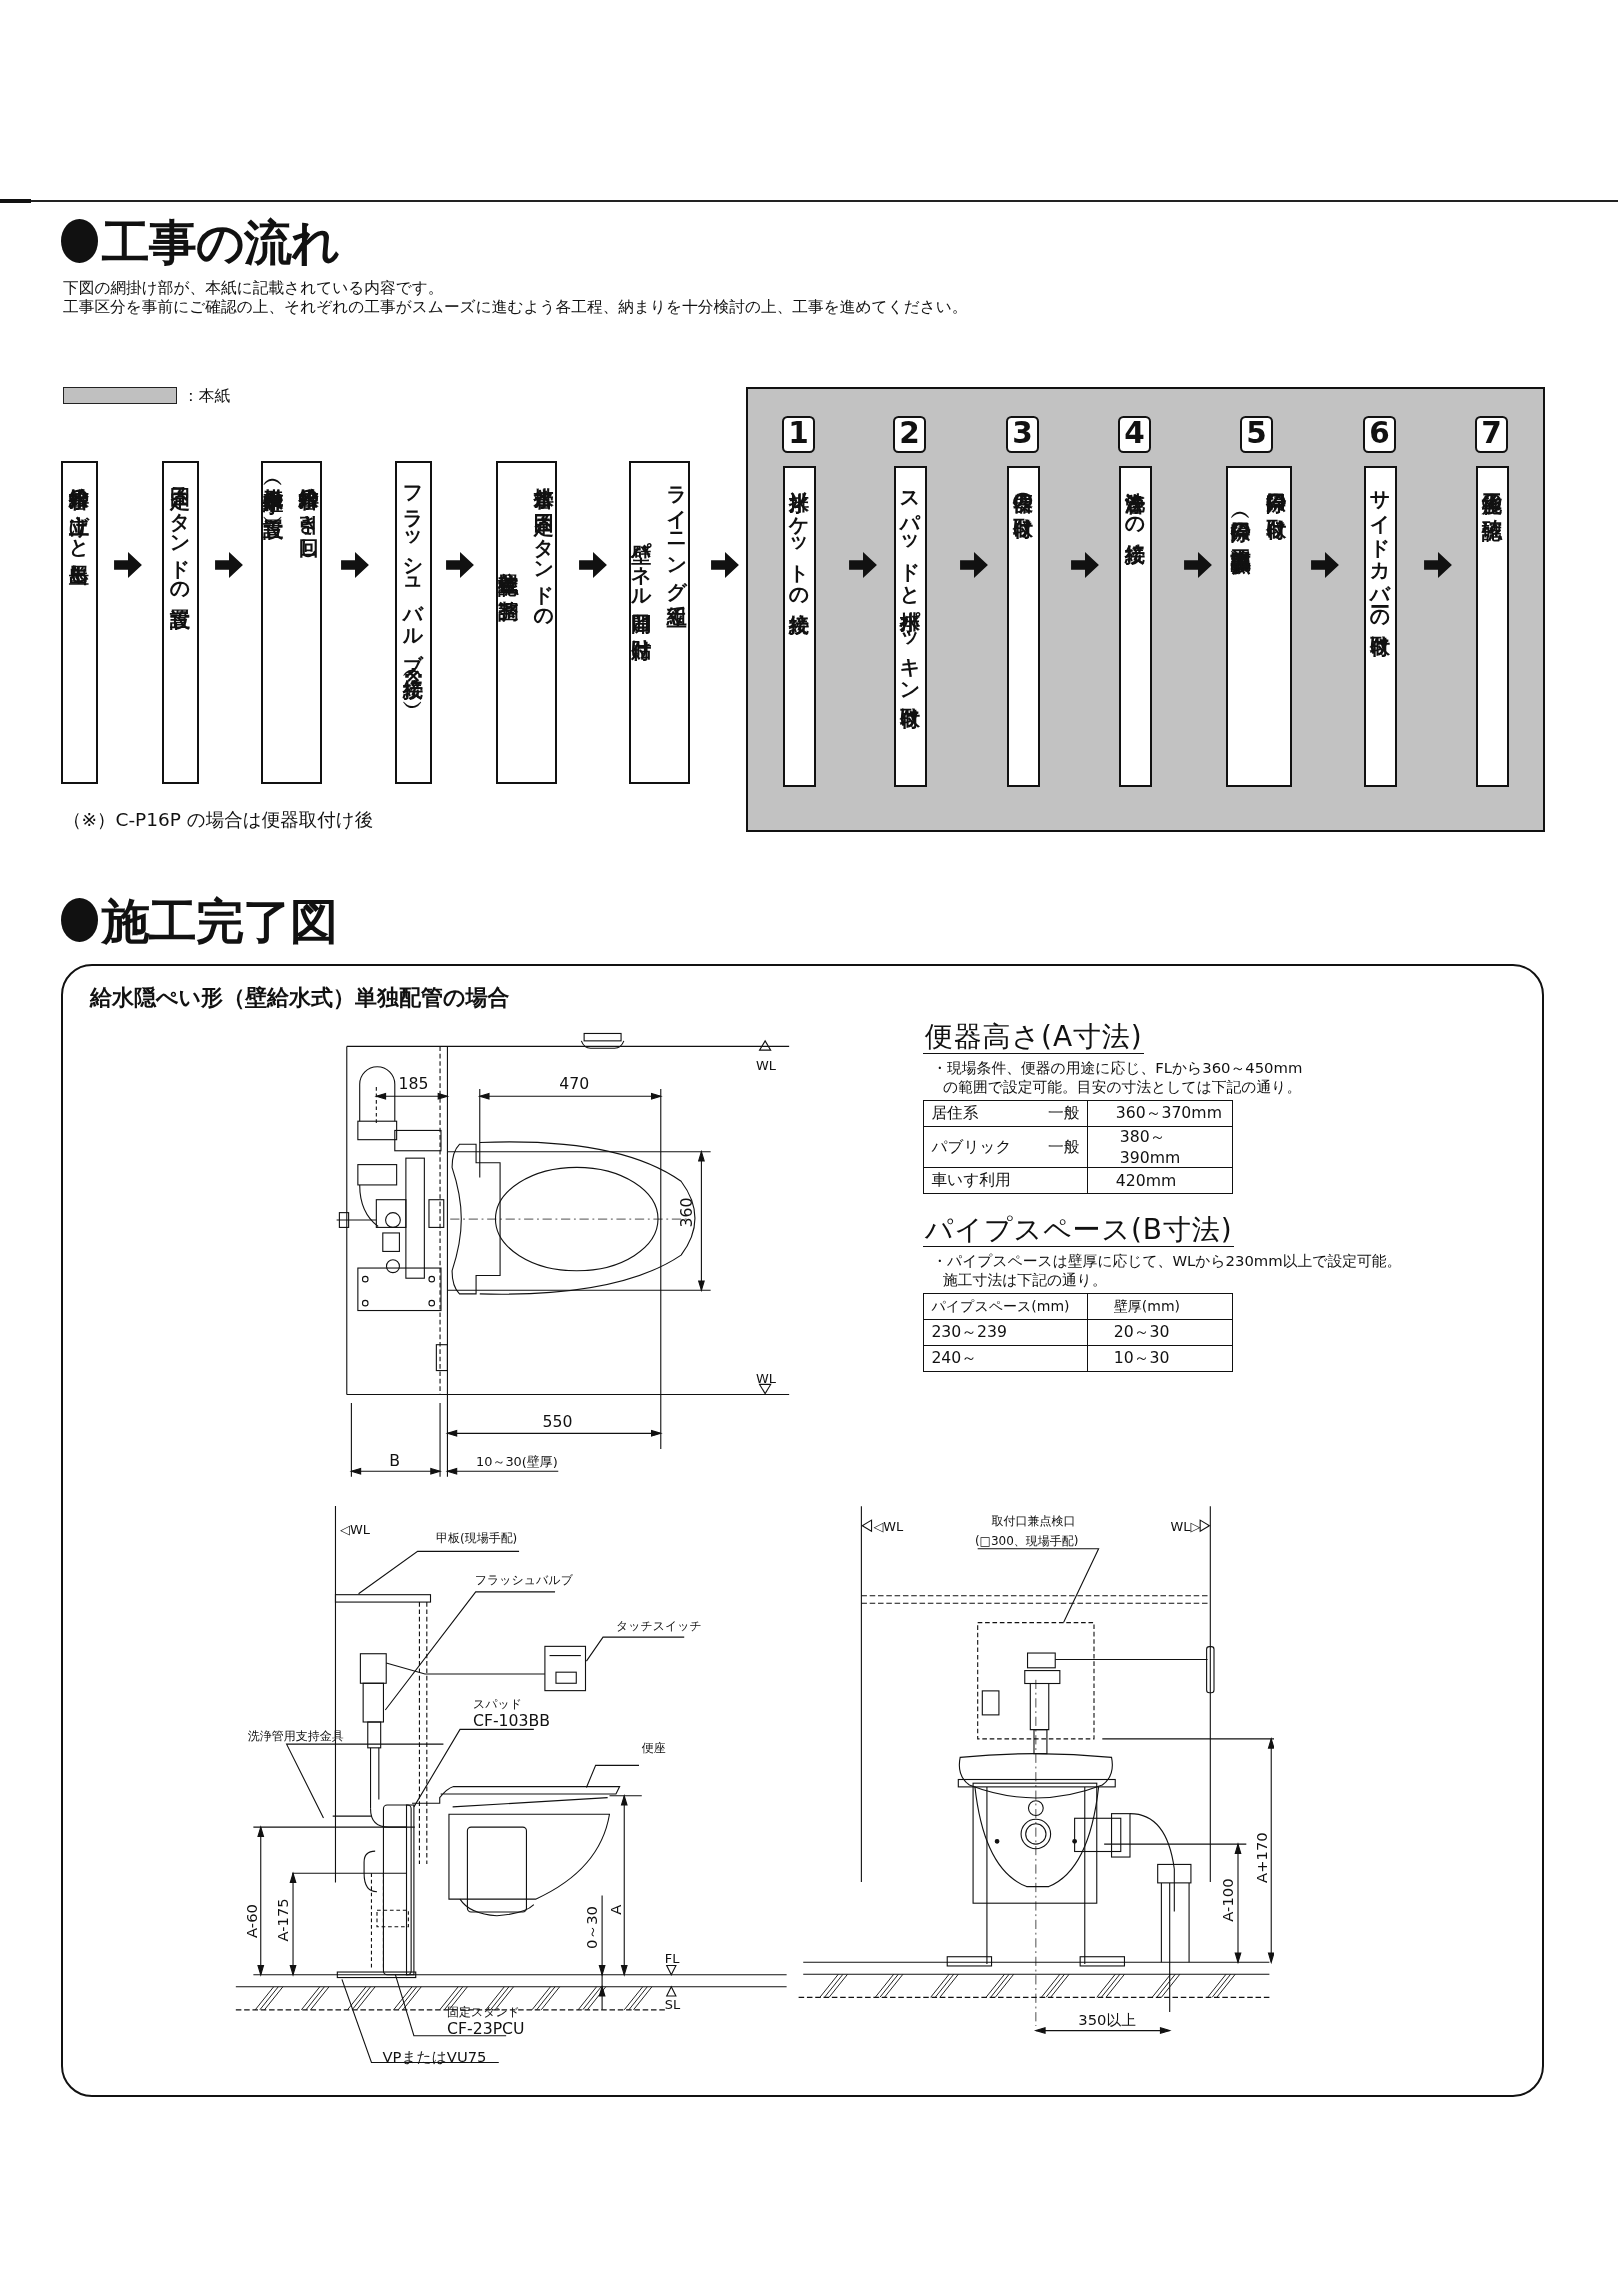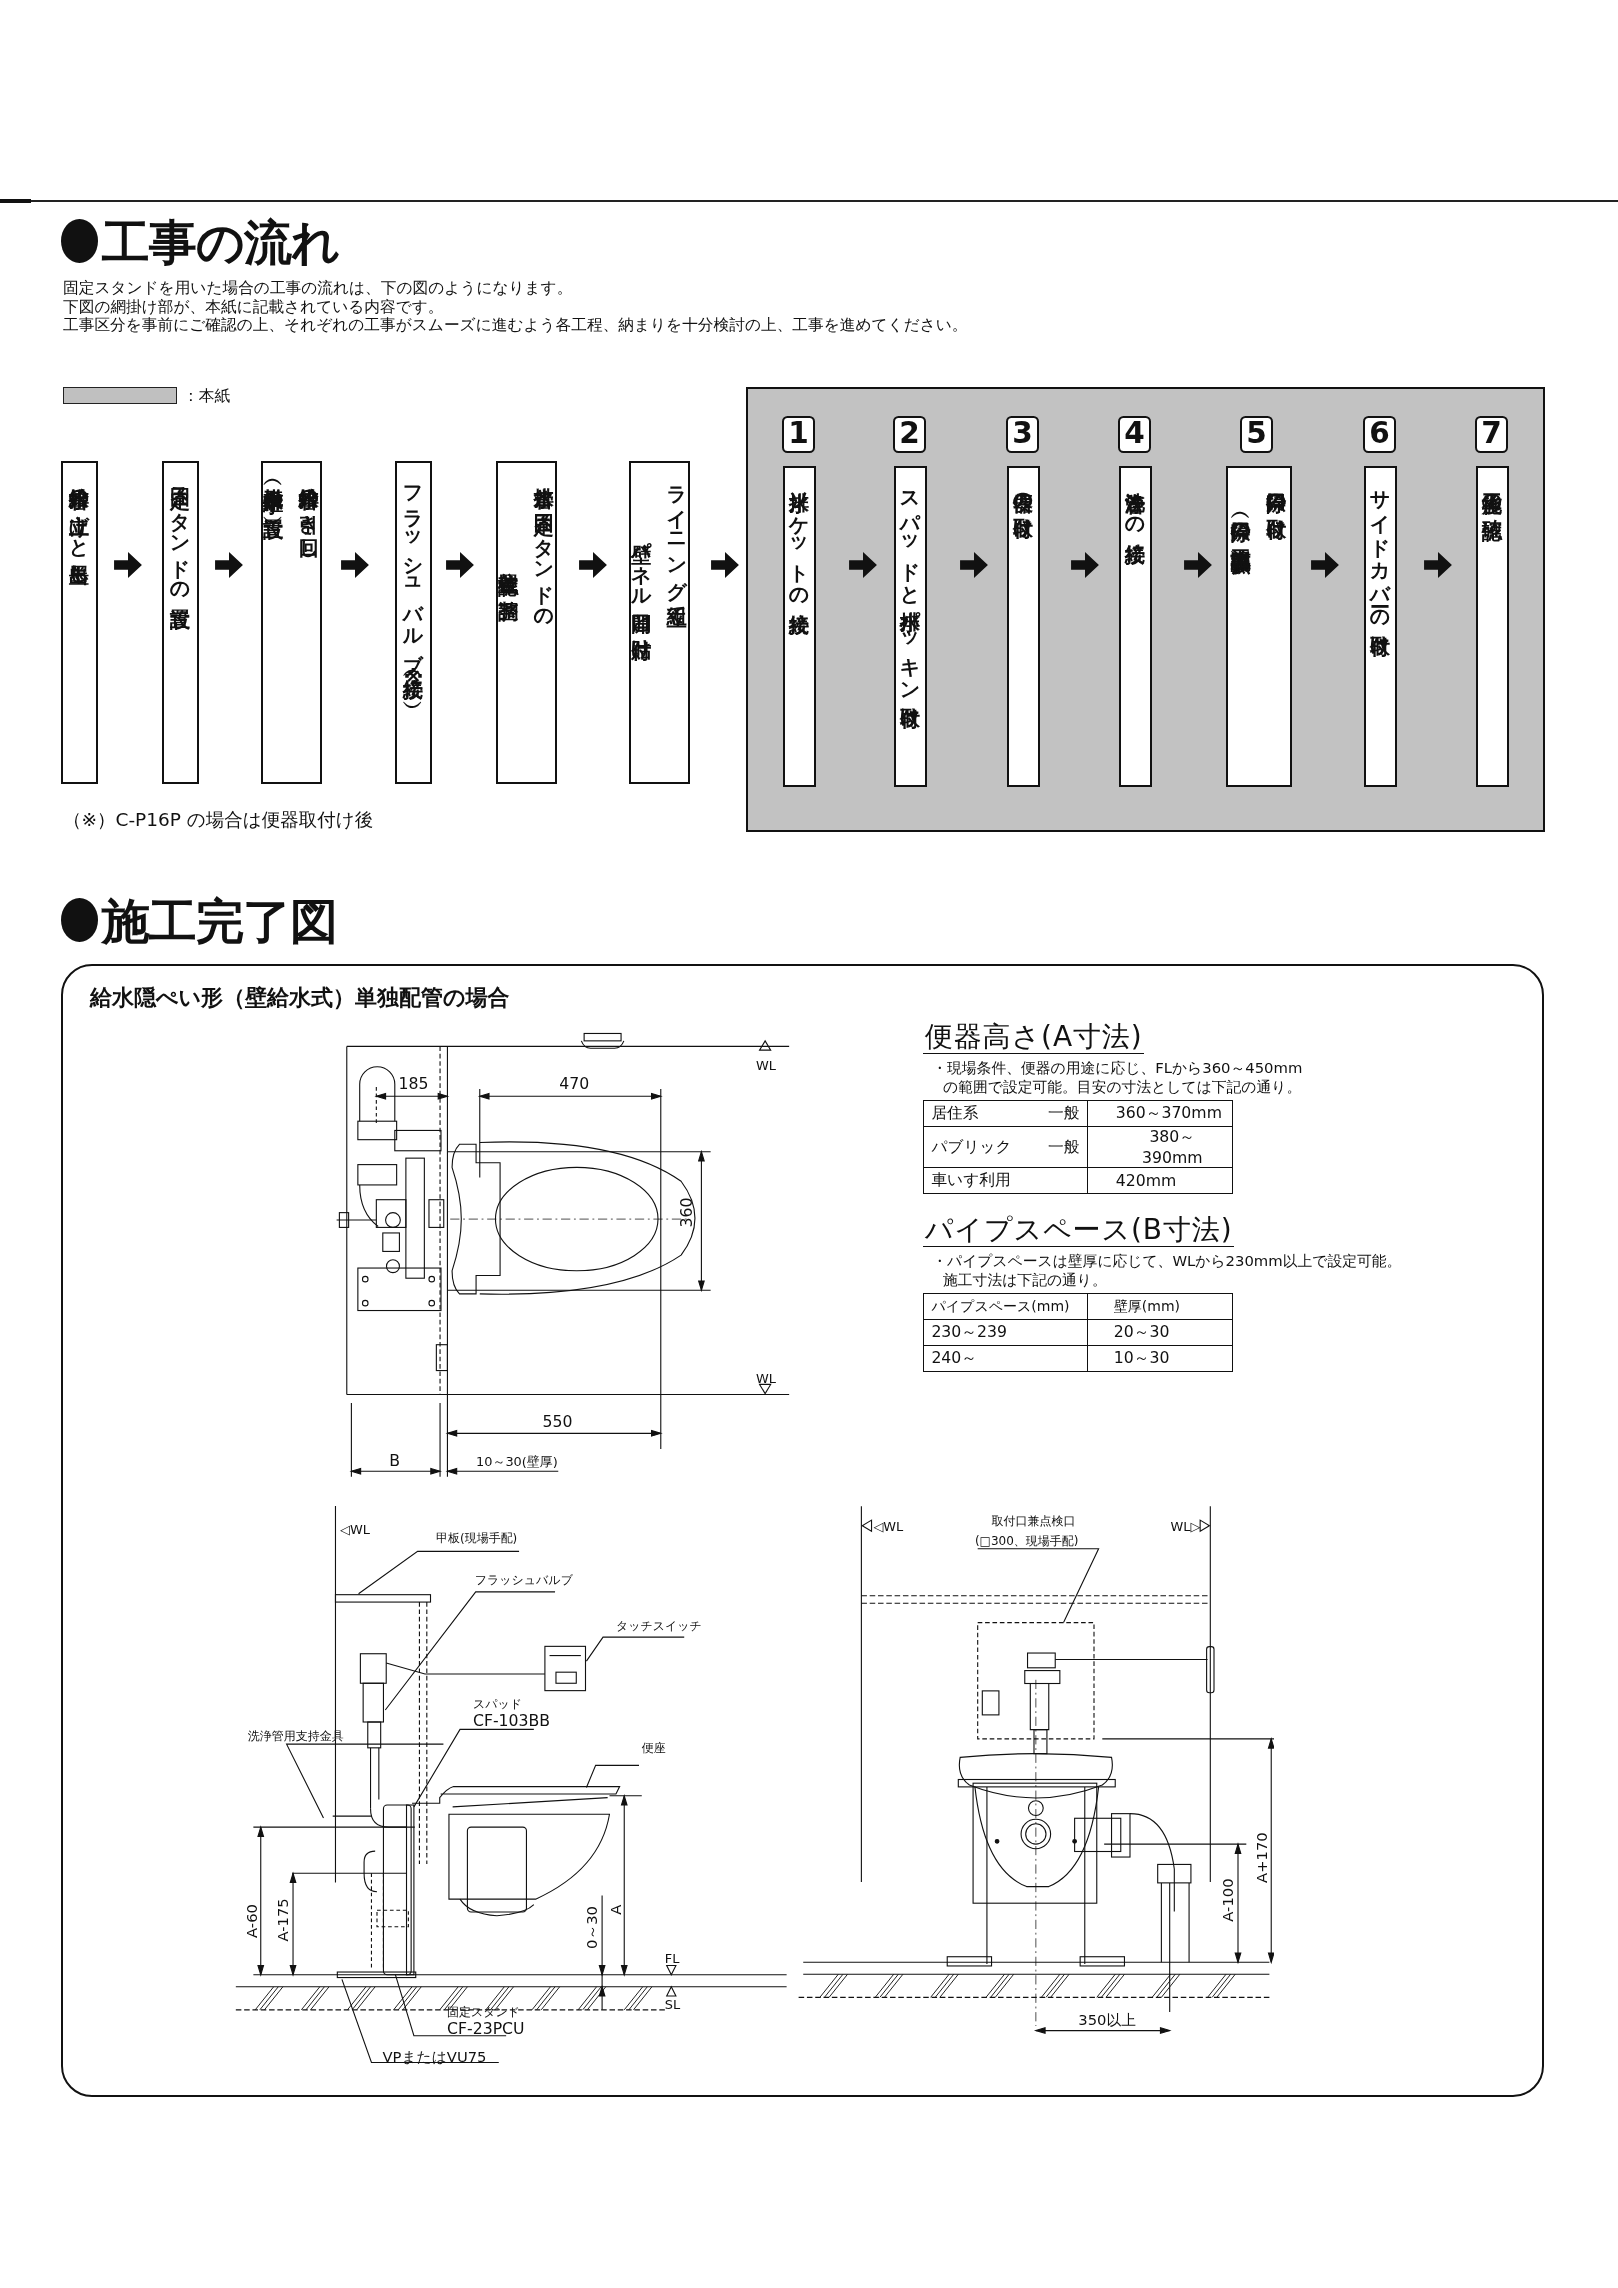--- a/index.html
+++ b/index.html
@@ -33,21 +33,20 @@
 <body>
 
 <div class="abs rule-top"></div>
 <div class="abs rule-stub"></div>
 
 <div class="abs h1" style="left:61px;top:218px;">
   <span class="dot"></span><span>工事の流れ</span>
 </div>
 
 <div class="abs intro">
-  <div>固定スタンドを用いた場合の工事の流れは、下の図のようになります。</div>
   <div>下図の網掛け部が、本紙に記載されている内容です。</div>
   <div>工事区分を事前にご確認の上、それぞれの工事がスムーズに進むよう各工程、納まりを十分検討の上、工事を進めてください。</div>
 </div>
 
 <div class="abs legend-swatch"></div>
 <div class="abs legend-label">：本紙</div>
 
 <div class="abs gray-panel"></div>
 
 <div class="step" style="left:61px;width:37px;">
@@ -225,21 +224,21 @@
   <div class="spec-p" style="margin-top:5.5px;margin-left:9.2px;">・現場条件、便器の用途に応じ、FLから360～450mm</div>
   <div class="spec-p" style="margin-left:20px;">の範囲で設定可能。目安の寸法としては下記の通り。</div>
   <table class="spec" style="margin-top:3.7px;width:310px;">
     <tbody>
         <tr>
       <td style="width:148px;"><span>居住系</span><span style="float:right">一般</span></td>
       <td style="padding-left:28px;">360～370mm</td>
     </tr>
     <tr>
       <td><span>パブリック</span><span style="float:right">一般</span></td>
-      <td style="padding-left:32px;text-align:center;">380～390mm</td>
+      <td style="padding-left:32px;">380～390mm</td>
     </tr>
     <tr>
       <td><span>車いす利用</span><span style="float:right"></span></td>
       <td style="padding-left:28px;">420mm</td>
     </tr>
   </tbody>
     </table>
 </div>
 
 <div class="abs" style="left:923px;top:1214px;">

